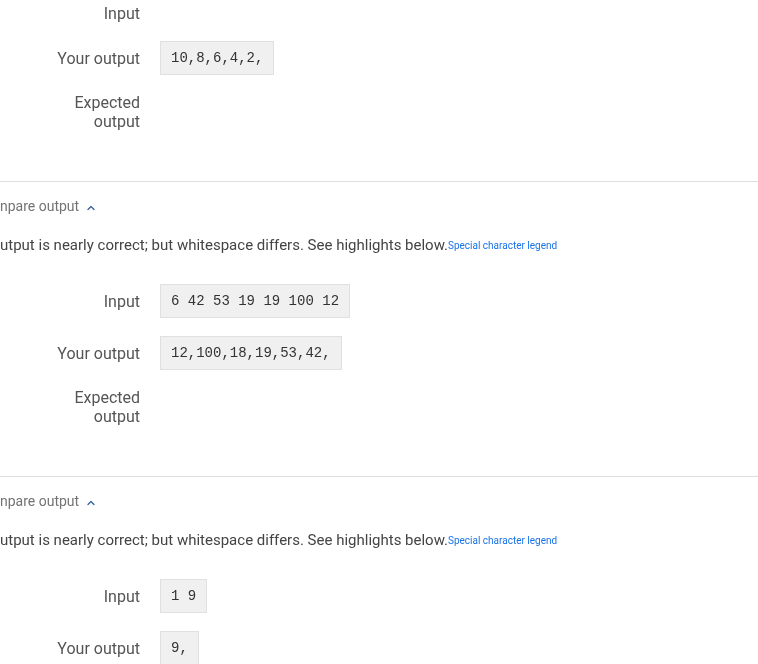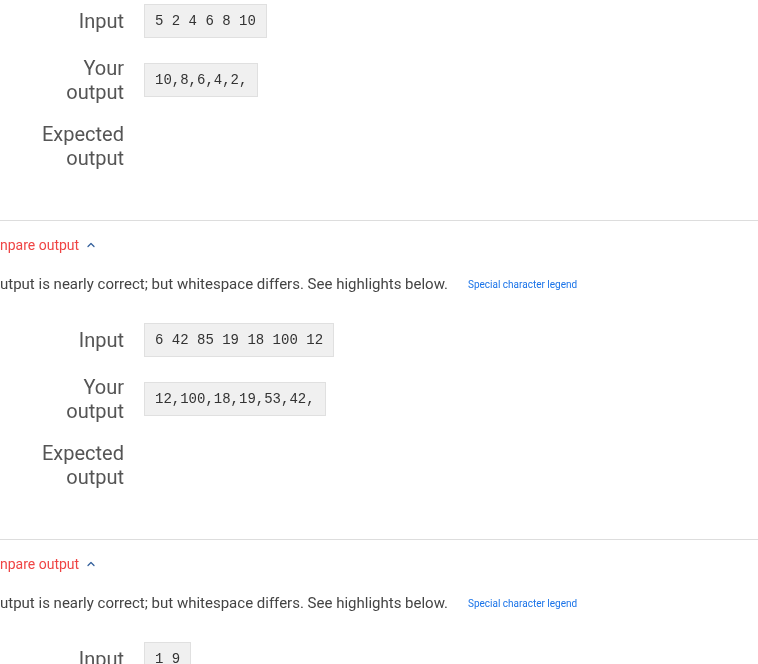--- a/index.html
+++ b/index.html
@@ -17,25 +17,25 @@
     .test-case {
       padding-top: 4px;
       padding-bottom: 12px;
     }
     .row {
       display: flex;
       align-items: center;
       margin-bottom: 18px;
     }
     .label {
-      width: 144px;
+      width: 160px;
       text-align: right;
       padding-right: 20px;
       color: #555;
-      font-size: 20px;
+      font-size: 16px;
       padding-left: 40px;
     }
     .code-box {
       background: #f0f0f0;
       border: 1px solid #e0e0e0;
       font-family: "Courier New", Courier, monospace;
       font-size: 14px;
       padding: 8px 10px;
       color: #333;
       white-space: pre;
@@ -44,34 +44,33 @@
     .highlight {
       background: #ffd966;
       padding: 0 1px;
     }
     .separator {
       border-top: 1px solid #ddd;
       margin: 20px 0 16px 0;
     }
     .compare-line {
       display: flex;
-      align-items: center;
-      color: #ef4444;
+      align-items: flex-end;
+      color: #737373;
       font-size: 14px;
       margin-bottom: 22px;
       cursor: pointer;
     }
     .compare-line .chevron {
       margin-left: 6px;
     }
     .message-line {
       display: flex;
       align-items: center;
       margin-bottom: 26px;
-      gap: 20px;
     }
     .message-text {
       color: #444;
       font-size: 15px;
     }
     .legend-link {
       color: #1a73e8;
       font-size: 10px;
       cursor: pointer;
     }
@@ -83,21 +82,20 @@
     .return-symbol {
       font-family: Arial, sans-serif;
     }
   </style>
 </head>
 <body>
 
 <div class="test-case">
   <div class="row">
     <div class="label">Input</div>
-    <div class="code-box">5 2 4 6 8 10</div>
   </div>
   <div class="row">
     <div class="label">Your output</div>
     <div class="code-box">10,8,6,4,2,</div>
   </div>
   <div class="row">
     <div class="label">Expected output</div>
   </div>
 </div>
 
@@ -112,21 +110,21 @@
   </span>
 </div>
 <div class="message-line">
   <span class="message-text">utput is nearly correct; but whitespace differs. See highlights below.</span>
   <span class="legend-link">Special character legend</span>
 </div>
 
 <div class="test-case">
   <div class="row">
     <div class="label">Input</div>
-    <div class="code-box">6 42 85 19 18 100 12</div>
+    <div class="code-box">6 42 53 19 19 100 12</div>
   </div>
   <div class="row">
     <div class="label">Your output</div>
     <div class="code-box">12,100,18,19,53,42,</div>
   </div>
   <div class="row">
     <div class="label">Expected output</div>
   </div>
 </div>
 

